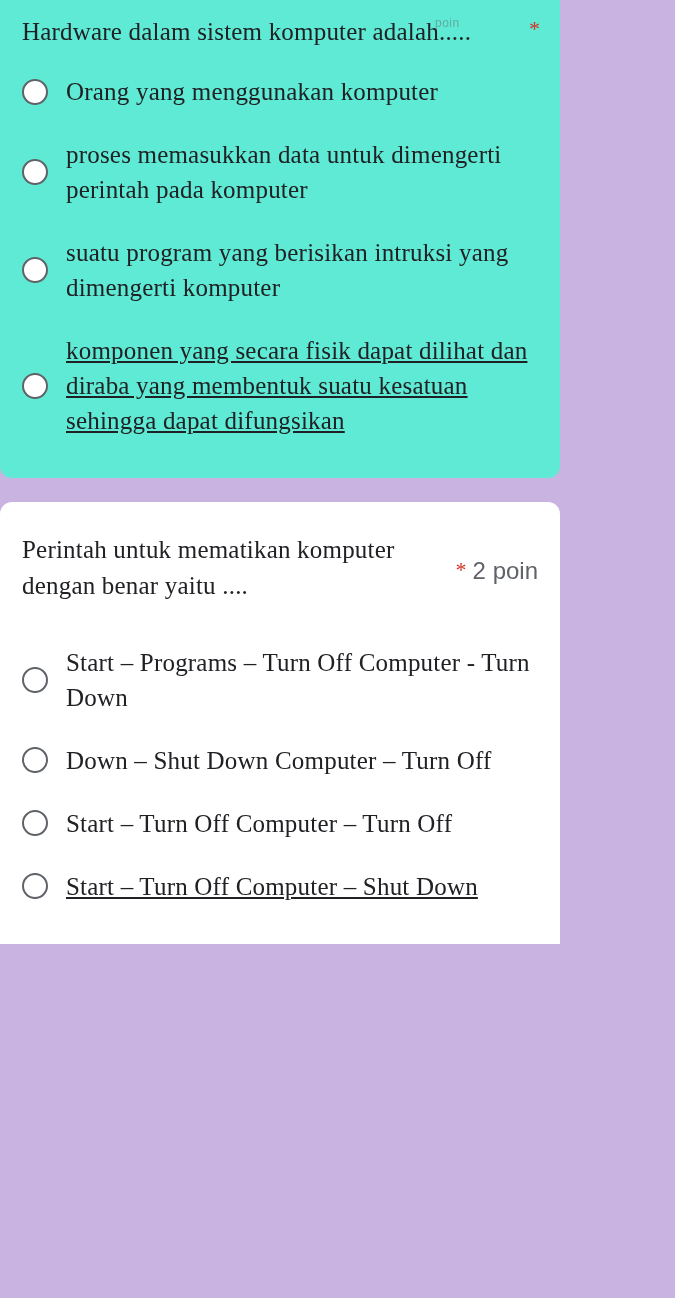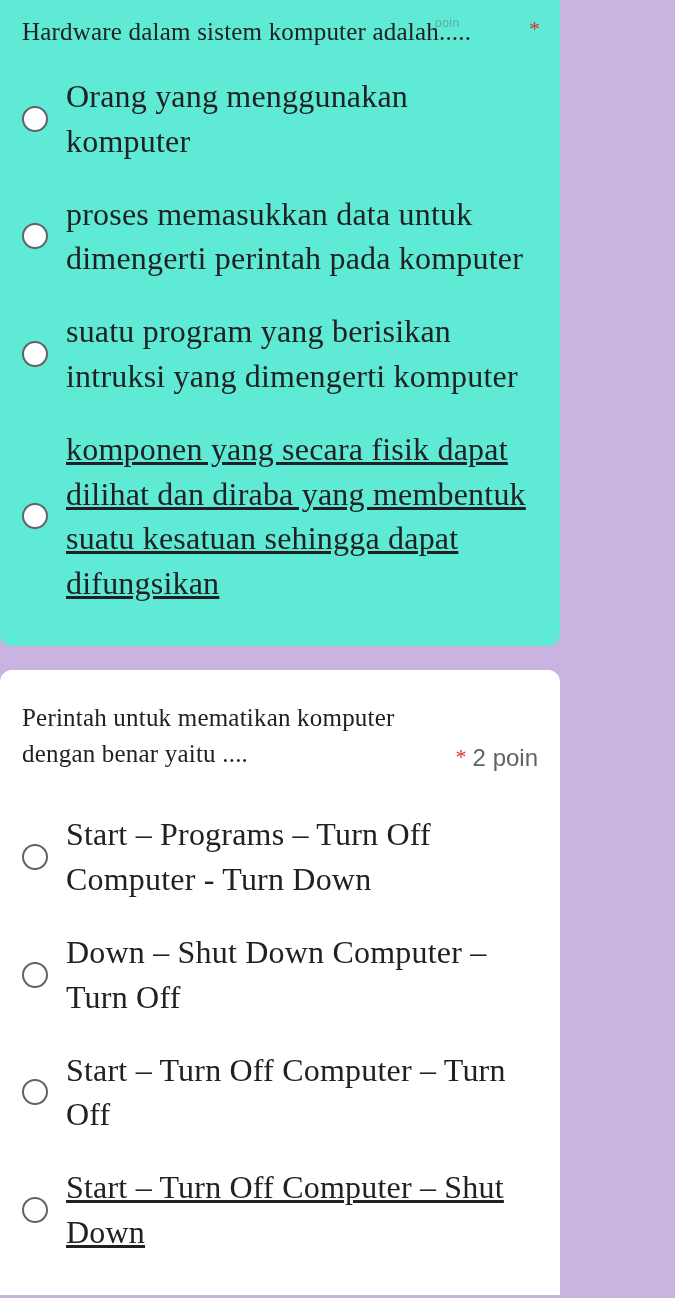--- a/index.html
+++ b/index.html
@@ -19,21 +19,21 @@
     margin-bottom: 24px;
   }
   .card2 {
     background: #fff;
     border-radius: 12px 12px 0 0;
     width: 560px;
     padding: 30px 22px 40px 22px;
   }
   .question-row {
     display: flex;
-    align-items: flex-end;
+    align-items: center;
     justify-content: space-between;
     gap: 20px;
     margin-bottom: 40px;
   }
   .question-text {
     font-size: 25px;
     line-height: 1.45;
     letter-spacing: 0.2px;
     flex: 1;
   }
@@ -63,21 +63,21 @@
   .option:last-child { margin-bottom: 0; text-decoration: underline; }
   .radio {
     width: 26px;
     height: 26px;
     min-width: 26px;
     border: 2.5px solid #5f6368;
     border-radius: 50%;
     background: #fff;
   }
   .option-text {
-    font-size: 32px;
+    font-size: 25px;
     line-height: 1.4;
     letter-spacing: 0.2px;
   }
   .top-q-overlay {
     position: absolute;
     top: 14px;
     left: 22px;
     right: 20px;
     display: flex;
     justify-content: space-between;

